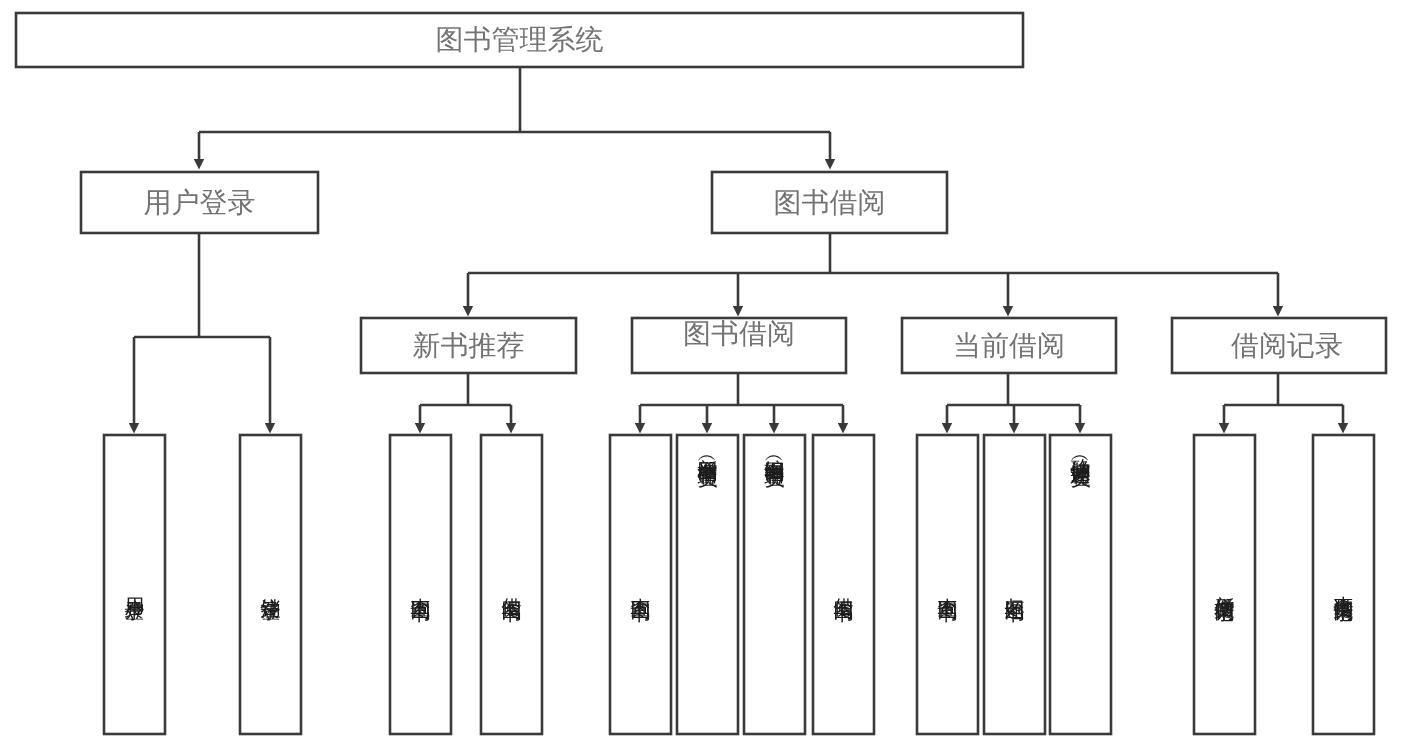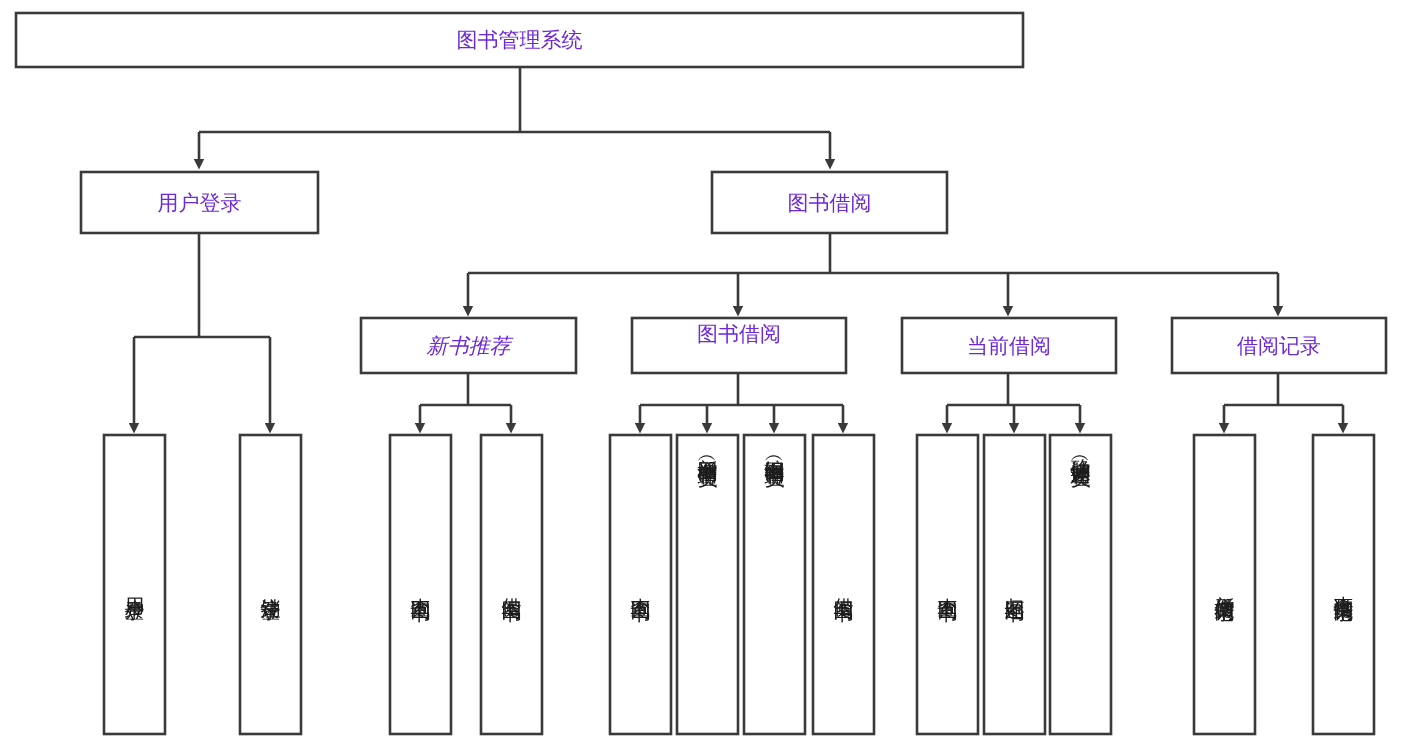--- a/index.html
+++ b/index.html
@@ -40,22 +40,22 @@
   }
   .arrow-head {
     fill: #3a3a3a;
     stroke: none;
   }
   .node-label-h {
     position: absolute;
     display: flex;
     align-items: center;
     justify-content: center;
-    font-size: 21px;
-    color: #6d28d9;
+    font-size: 28px;
+    color: #737373;
     line-height: 1.2;
     white-space: nowrap;
     pointer-events: none;
   }
   .node-label-v {
     position: absolute;
     display: flex;
     align-items: center;
     justify-content: center;
     font-size: 20px;
@@ -149,24 +149,24 @@
     <rect class="node-rect" x="1050" y="435" width="61" height="299"></rect>
     <rect class="node-rect" x="1194" y="435" width="61" height="299"></rect>
     <rect class="node-rect" x="1313" y="435" width="61" height="299"></rect>
   </svg>
 
   <div class="node-label-h" style="left:16px; top:13px; width:1007px; height:54px;">图书管理系统</div>
 
   <div class="node-label-h" style="left:81px; top:172px; width:237px; height:61px;">用户登录</div>
   <div class="node-label-h" style="left:712px; top:172px; width:235px; height:61px;">图书借阅</div>
 
-  <div class="node-label-h" style="left:361px; top:318px; width:215px; height:55px;font-style:italic;">新书推荐</div>
+  <div class="node-label-h" style="left:361px; top:318px; width:215px; height:55px;">新书推荐</div>
   <div class="node-label-h" style="left:632px; top:306px; width:214px; height:55px;">图书借阅</div>
   <div class="node-label-h" style="left:902px; top:318px; width:214px; height:55px;">当前借阅</div>
-  <div class="node-label-h" style="left:1172px; top:318px; width:214px; height:55px;">借阅记录</div>
+  <div class="node-label-h" style="left:1172px; top:318px; width:214px; height:55px;padding-left:8px;">借阅记录</div>
 
   <div class="node-label-v" style="left:104px; top:435px; width:61px; height:299px;">用户登录</div>
   <div class="node-label-v" style="left:240px; top:435px; width:61px; height:299px;">注销登录</div>
   <div class="node-label-v" style="left:390px; top:435px; width:61px; height:299px;">查询图书</div>
   <div class="node-label-v" style="left:481px; top:435px; width:61px; height:299px;">借阅图书</div>
   <div class="node-label-v" style="left:610px; top:435px; width:61px; height:299px;">查询图书</div>
   <div class="node-label-v" style="left:677px; top:435px; width:61px; height:299px; justify-content:flex-start; padding-top:8px; box-sizing:border-box;">新增图书（管理员）</div>
   <div class="node-label-v" style="left:744px; top:435px; width:61px; height:299px; justify-content:flex-start; padding-top:8px; box-sizing:border-box;">编辑图书（管理员）</div>
   <div class="node-label-v" style="left:813px; top:435px; width:61px; height:299px;">借阅图书</div>
   <div class="node-label-v" style="left:917px; top:435px; width:61px; height:299px;">查询图书</div>

